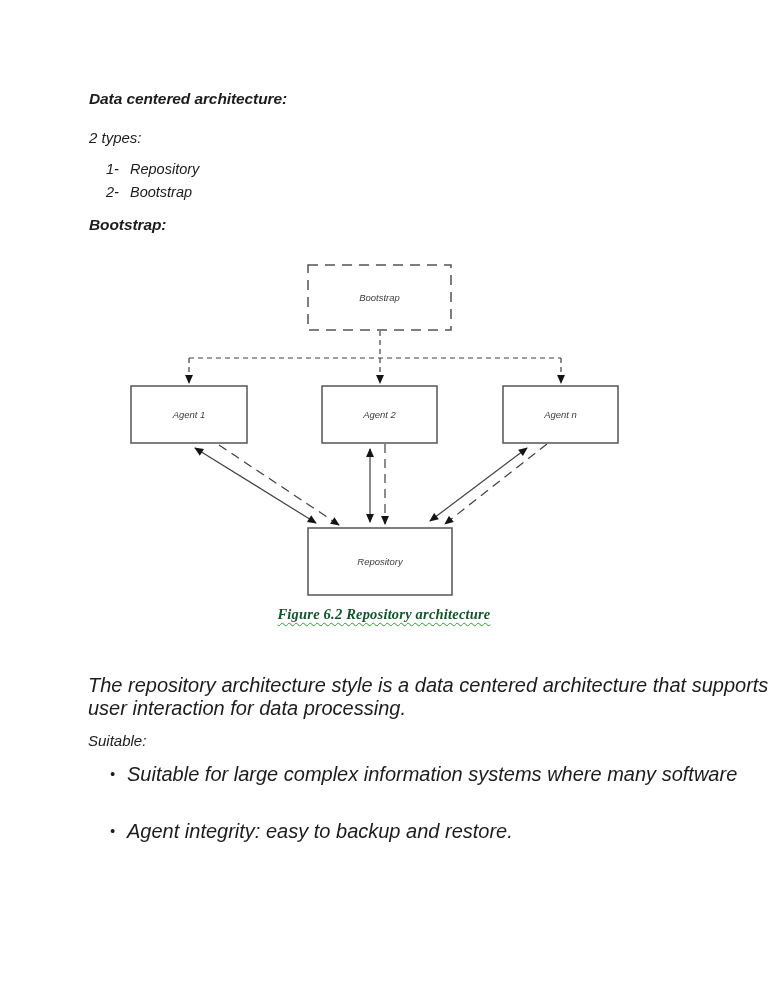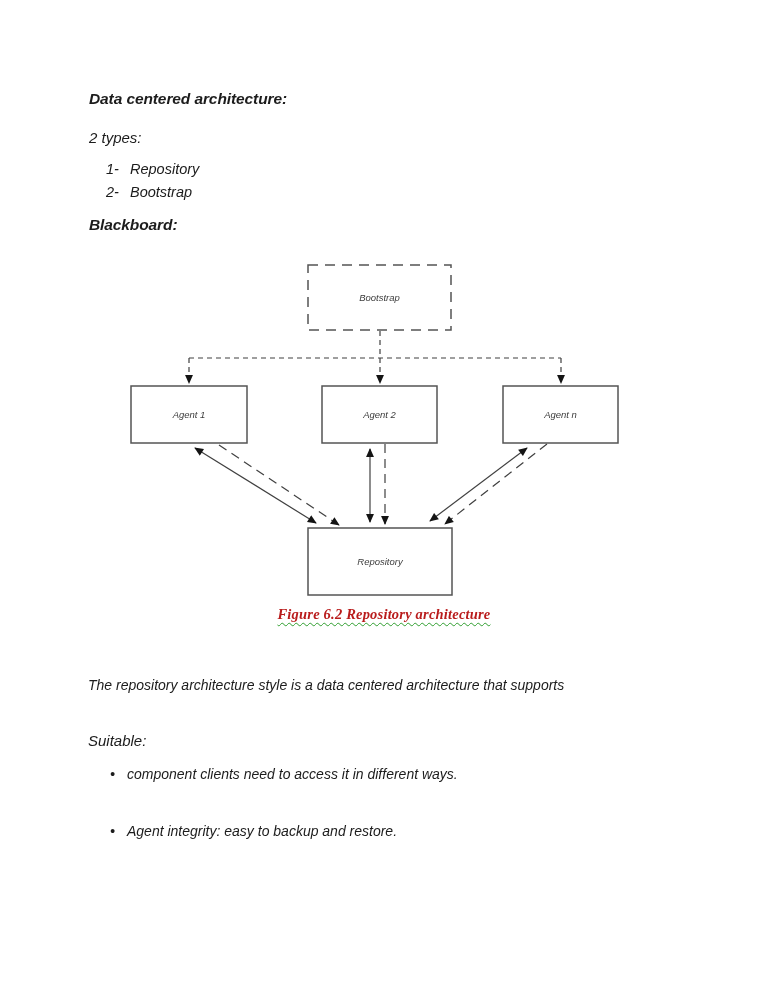--- a/index.html
+++ b/index.html
@@ -6,25 +6,25 @@
   .page {
     position:relative; width:768px; height:994px; margin:0 auto;
     background:#ffffff; overflow:hidden;
     font-family:"Liberation Sans", sans-serif; color:#1c1c1c;font-style:italic;
   }
   .abs { position:absolute; }
   .h-bold { font-size:15.5px; font-weight:bold; letter-spacing:-0.1px; }
   .body-text { font-size:15px; }
   .list-row { position:absolute; left:106px; font-size:14.5px; }
   .list-num { display:inline-block; width:24px; }
-  .para-line { font-size:14px; line-height:23px; white-space:nowrap; }
+  .para-line { font-size:20px; line-height:23px; white-space:nowrap; }
   .caption {
     position:absolute; left:0; width:768px; top:606px; text-align:center;
     font-family:"Liberation Serif", serif; font-weight:bold; font-size:14.5px;
-    color:#b91c1c; letter-spacing:0.2px;
+    color:#14532d; letter-spacing:0.2px;
   }
   .caption span {
     text-decoration-line: underline;
     text-decoration-style: wavy;
     text-decoration-color:#2f9e2f;
     text-decoration-thickness:1px;
     text-underline-offset:3px;
   }
   .bullet-item { position:absolute; left:110px; display:flex; }
   .bullet-dot { width:17px; font-size:14.5px; line-height:23px; }
@@ -46,21 +46,21 @@
 
   <div class="abs body-text" style="left:89px; top:129px;">2 types:</div>
 
   <div class="list-row" style="top:161px;">
     <span class="list-num">1-</span><span>Repository</span>
   </div>
   <div class="list-row" style="top:184px;">
     <span class="list-num">2-</span><span>Bootstrap</span>
   </div>
 
-  <div class="abs h-bold" style="left:89px; top:216px;">Blackboard:</div>
+  <div class="abs h-bold" style="left:89px; top:216px;">Bootstrap:</div>
 
   <svg class="abs" style="left:0; top:255px;" width="768" height="350" viewBox="0 255 768 350">
     <defs>
       <marker id="ah" viewBox="0 0 10 10" refX="9" refY="5" markerWidth="10" markerHeight="9" markerUnits="userSpaceOnUse" orient="auto-start-reverse">
         <path d="M0,0.6 L10,5 L0,9.4 z" fill="#141414"></path>
       </marker>
     </defs>
 
     <rect class="node" x="308" y="265" width="143" height="65" style="stroke-dasharray:10 7;"></rect>
     <text class="nlabel" x="379.5" y="301" text-anchor="middle">Bootstrap</text>
@@ -91,28 +91,29 @@
     <line x1="527" y1="448" x2="430" y2="521" marker-start="url(#ah)" marker-end="url(#ah)"></line>
     <line class="diag-dash" x1="547" y1="444" x2="445" y2="524" marker-end="url(#ah)"></line>
   </svg>
 
   <div class="caption">
     <span>Figure 6.2 Repository architecture</span>
   </div>
 
   <div class="abs" style="left:88px; top:674px;">
     <div class="para-line">The repository architecture style is a data centered architecture that supports</div>
+    <div class="para-line">user interaction for data processing.</div>
   </div>
 
   <div class="abs body-text" style="left:88px; top:732px;">Suitable:</div>
 
   <div class="bullet-item" style="top:763px;">
     <span class="bullet-dot">•</span>
     <span class="bullet-lines">
-      <div class="para-line">component clients need to access it in different ways.</div>
+      <div class="para-line">Suitable for large complex information systems where many software</div>
     </span>
   </div>
 
   <div class="bullet-item" style="top:820px;">
     <span class="bullet-dot">•</span>
     <span class="bullet-lines">
       <div class="para-line">Agent integrity: easy to backup and restore.</div>
     </span>
   </div>
 

